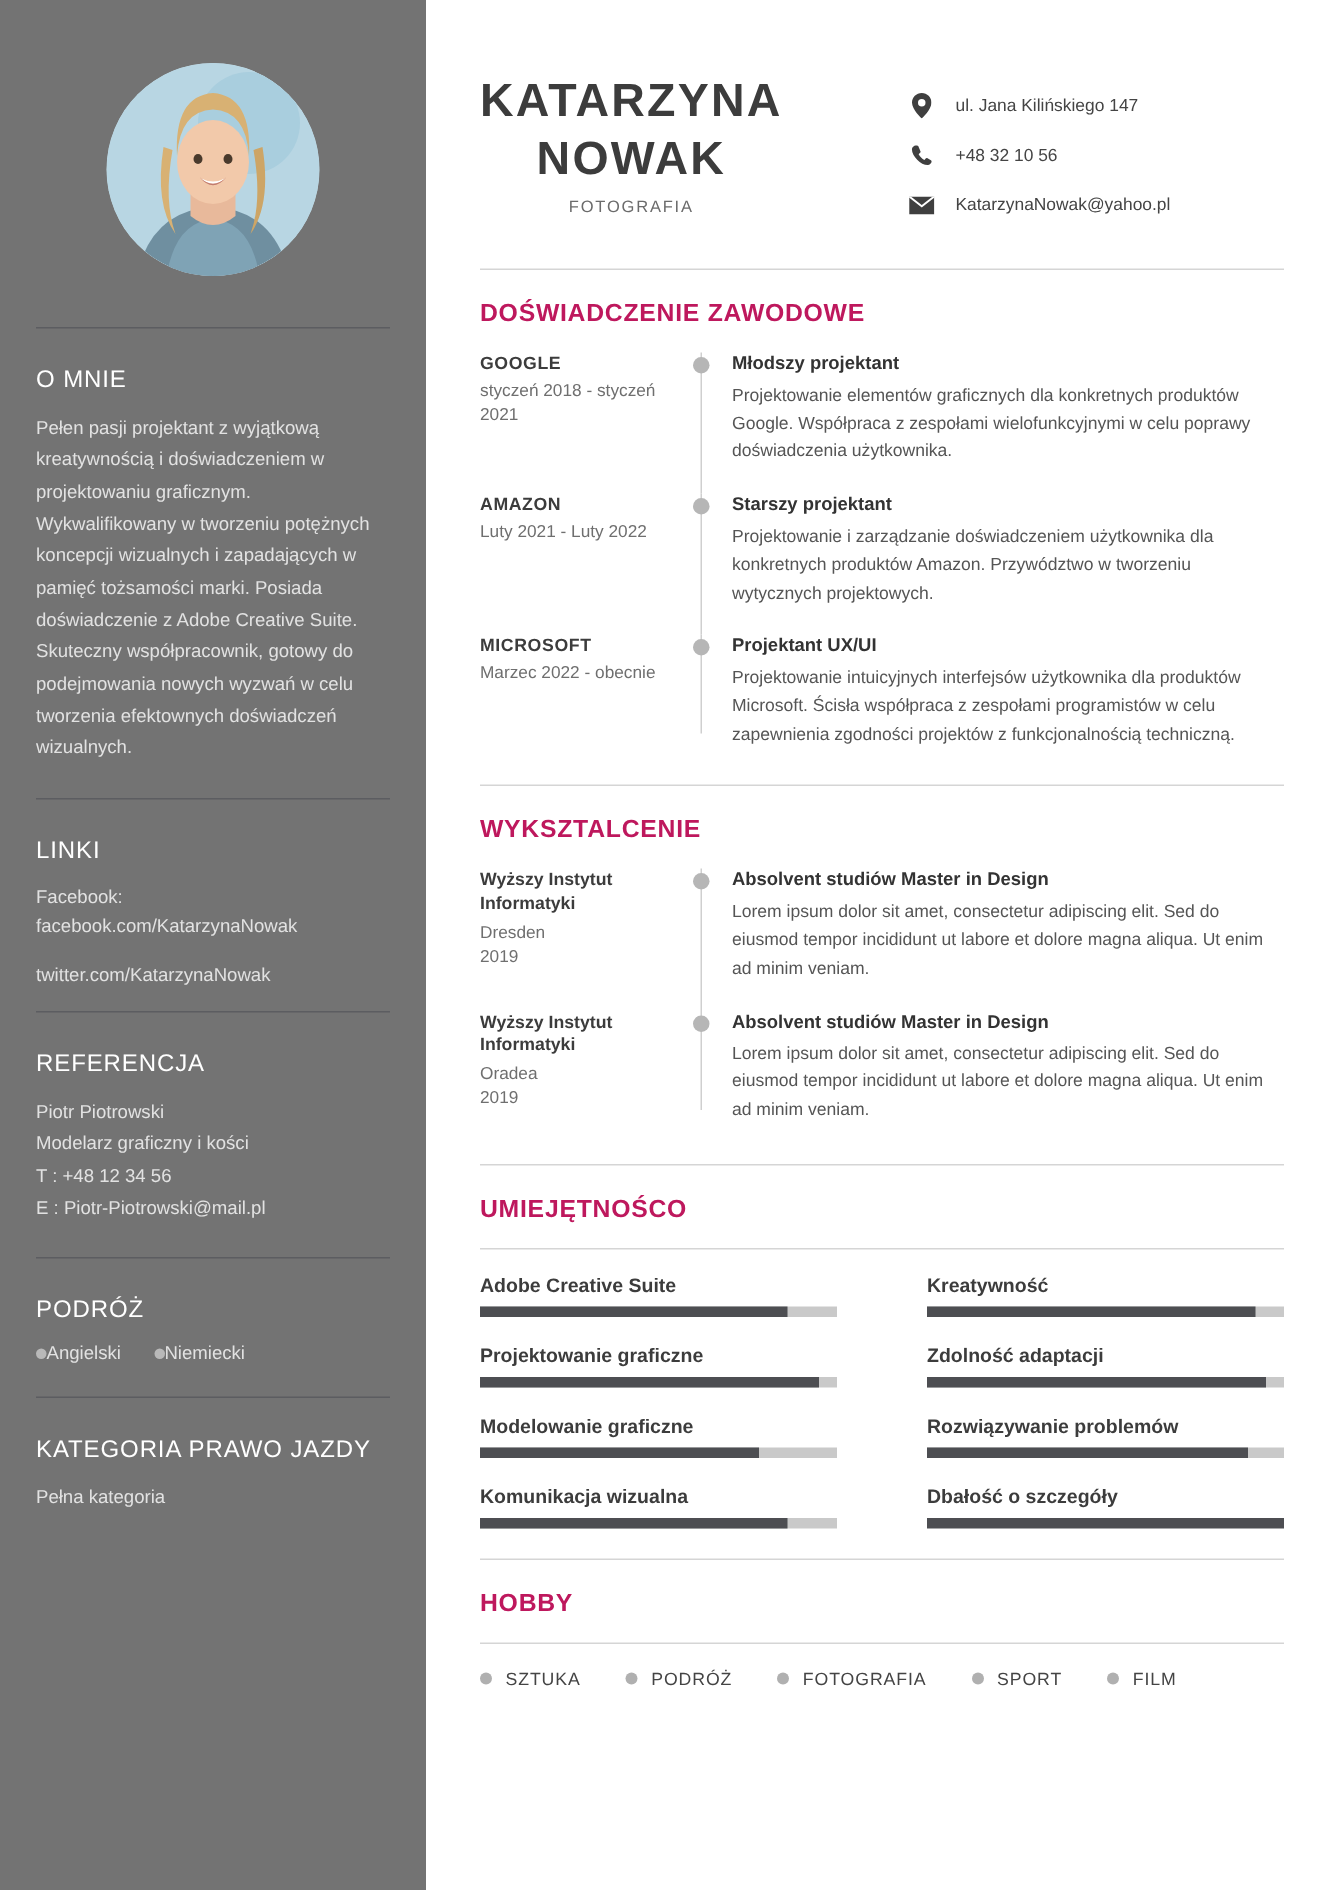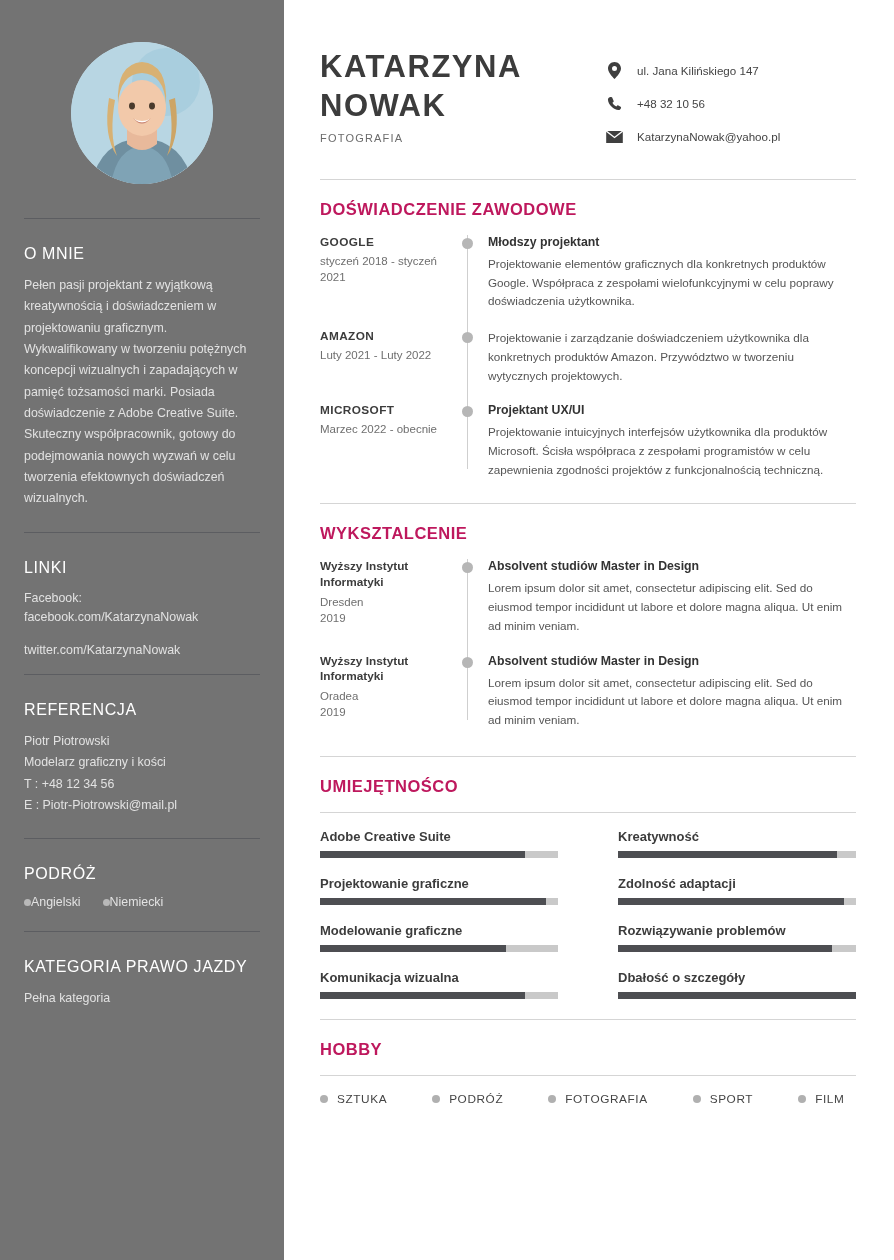--- a/index.html
+++ b/index.html
@@ -61,21 +61,21 @@
   }
 
   
   .main {
     flex: 1;
     padding: 40px 38px 0 36px;
     color: #3f3f3f;
     position: relative;
   }
   .header { display: flex; justify-content: space-between; align-items: flex-start; }
-  .name-block { padding-top: 8px; }
+  .name-block { padding-top: 8px; text-align: center; }
   .fname, .lname {
     font-size: 31px;
     font-weight: bold;
     letter-spacing: 1.5px;
     color: #3c3c3c;
     line-height: 1.25;
   }
   .role {
     margin-top: 6px;
     font-size: 11px;
@@ -126,21 +126,21 @@
   .tl-title { font-size: 12.3px; font-weight: bold; color: #333; margin-bottom: 6px; }
   .tl-desc { font-size: 11.7px; line-height: 1.6; color: #555; }
 
   .skills { display: flex; gap: 60px; margin-top: 6px; }
   .skill-col { flex: 1; }
   .skill { margin-bottom: 18px; }
   .skill-name { font-size: 13px; font-weight: bold; color: #3c3c3c; margin-bottom: 7px; }
   .bar { height: 7px; background: #c9c9c9; width: 100%; position: relative; }
   .bar > span { display: block; height: 100%; background: #4d4e52; }
 
-  .hobby-row { display: flex; gap: 45px; align-items: center; margin-top: 4px; }
+  .hobby-row { display: flex; gap: 30px; align-items: center; margin-top: 4px; }
   .hobby {
     display: flex; align-items: center; gap: 9px;
     font-size: 11.8px; letter-spacing: 0.6px; color: #444;
   }
   .hobby .dot { background: #b0b0b0; width: 8px; height: 8px; }
 </style>
 </head>
 <body>
 
 <div class="page">
@@ -286,20 +286,21 @@
 
         <div class="tl-row">
           <div class="tl-left">
             <div class="tl-org">AMAZON</div>
             <div class="tl-date">Luty 2021 - Luty 2022</div>
           </div>
           <div class="tl-axis">
               <i class="tl-bullet"></i>
             </div>
           <div class="tl-right">
+            <div class="tl-title">Starszy projektant</div>
             <div class="tl-desc">Projektowanie i zarządzanie doświadczeniem użytkownika dla konkretnych produktów Amazon. Przywództwo w tworzeniu wytycznych projektowych.</div>
           </div>
         </div>
 
         <div class="tl-row">
           <div class="tl-left">
             <div class="tl-org">MICROSOFT</div>
             <div class="tl-date">Marzec 2022 - obecnie</div>
           </div>
           <div class="tl-axis">

